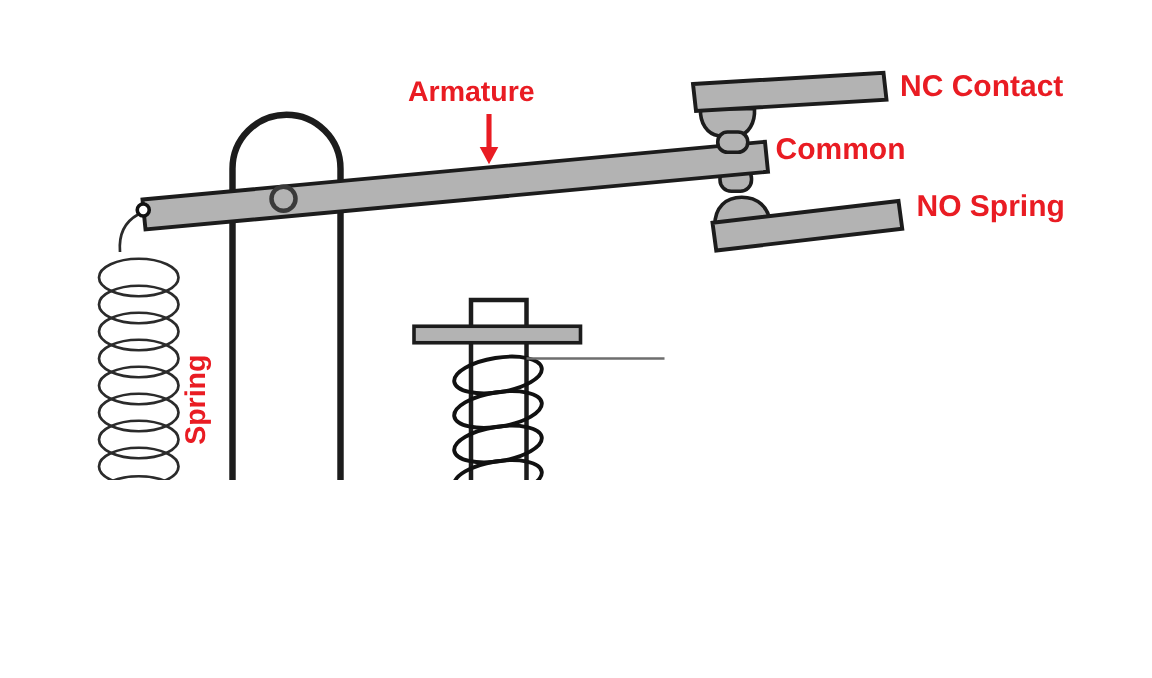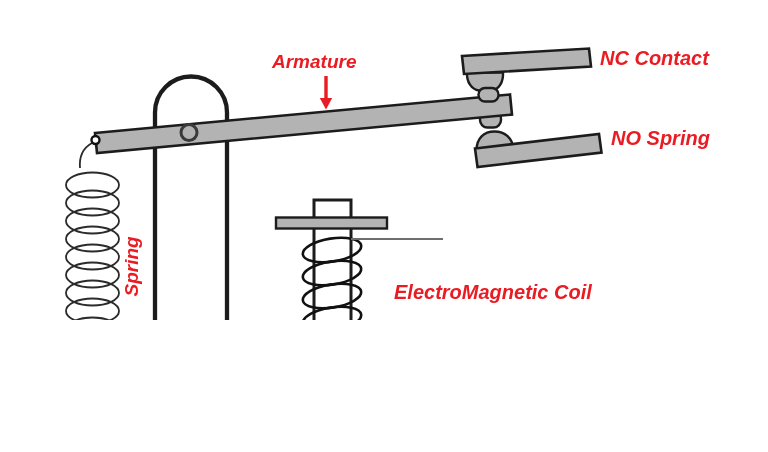--- a/index.html
+++ b/index.html
@@ -8,21 +8,20 @@
     --base-gray:#a9a9a9;
     --outline-black:#1c1c1c;
     --watermark-gray:#bdbdbd;
     --lead-gray:#6e6e6e;
     --spring-ink:#2b2b2b;
   }
   html,body{margin:0;padding:0;background:#fff;}
   .stage{
     position:relative;width:768px;height:320px;background:#ffffff;overflow:hidden;
     font-family:"Liberation Sans",sans-serif;
-    font-style:italic;
   }
   .stage svg{position:absolute;left:0;top:0;}
   .lbl{
     position:absolute;font-weight:bold;color:var(--label-red);
     white-space:nowrap;font-size:20px;line-height:1.1;
   }
   .lbl-armature{left:272px;top:52px;font-size:19px;}
   .lbl-nc{left:600px;top:47px;}
   .lbl-common{left:517px;top:89px;}
   .lbl-no{left:611px;top:127px;}
@@ -105,18 +104,18 @@
     <polygon points="475,148.5 599,134 601.5,152.5 477.5,167" class="metal-thick"></polygon>
 
     <g>
       <line x1="326" y1="76" x2="326" y2="99" class="red" stroke-width="3.4"></line>
       <polygon points="326,109.5 319.8,98 332.2,98" class="redfill"></polygon>
     </g>
   </svg>
 
   <div class="lbl lbl-armature">Armature</div>
   <div class="lbl lbl-nc">NC Contact</div>
+  <div class="lbl lbl-common">Common</div>
   <div class="lbl lbl-no">NO Spring</div>
-  <div class="lbl lbl-coil">ElectroMagnetic Coil</div>
   <div class="lbl lbl-spring">Spring</div>
   <div class="watermark">InstrumentationTools.com</div>
 
 </div>
 
 </body></html>

